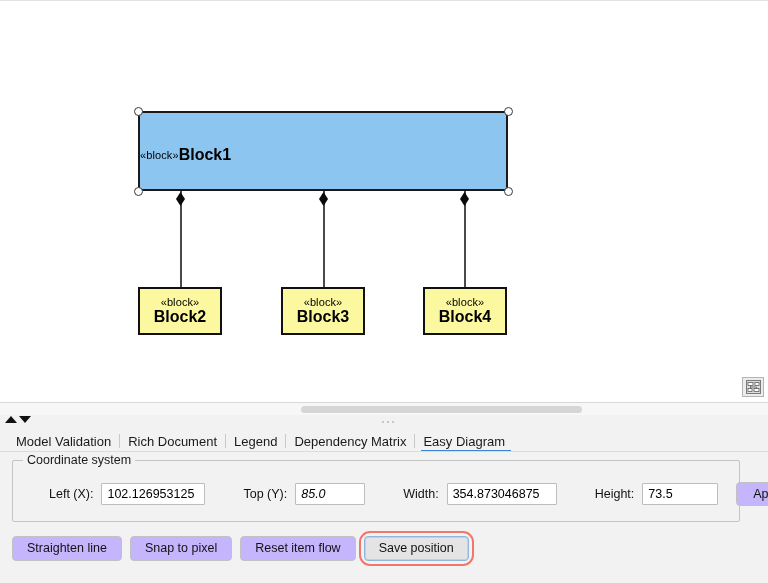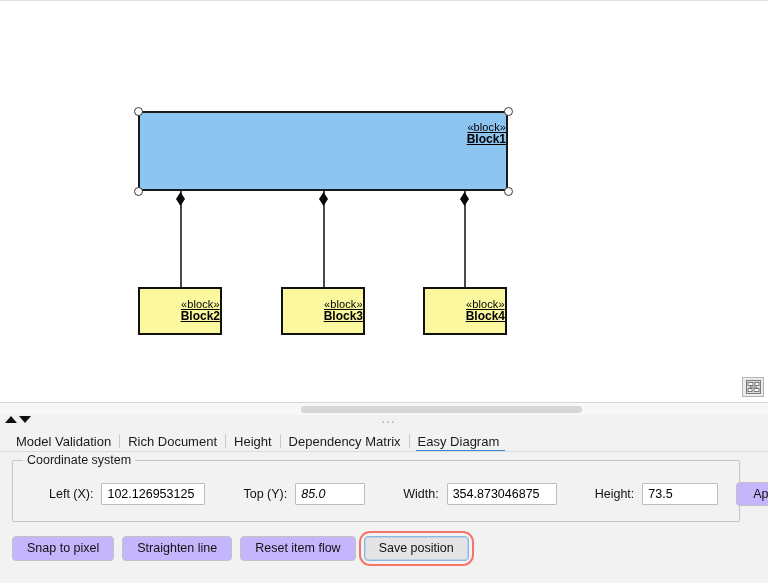--- a/index.html
+++ b/index.html
@@ -50,34 +50,33 @@
     left: 0; top: 0;
     width: 768px;
     height: 402px;
   }
 
   
   .node {
     position: absolute;
     box-sizing: border-box;
     display: flex;
-    flex-direction: column;
-    align-items: flex-end;
+    flex-direction: row;
+    align-items: center;
     justify-content: flex-start;
     line-height: 1.12;
     text-align: center;
-    text-decoration: underline;
   }
   .node .stereo {
     font-size: 11px;
     font-weight: normal;
     letter-spacing: 0.1px;
   }
   .node .nm {
-    font-size: 12px;
+    font-size: 16px;
     font-weight: bold;
   }
   .node.block1 {
     background: #8cc5f0;
     border: 2px solid #1a1a1a;
     padding-top: 8px;
   }
   .node.leaf {
     background: #fbf8a0;
     border: 2px solid #111111;
@@ -417,21 +416,21 @@
   <div class="tabbar">
     <div class="tab">
       <span>Model Validation</span>
     </div>
     <div class="tabsep"></div>
     <div class="tab">
       <span>Rich Document</span>
     </div>
     <div class="tabsep"></div>
     <div class="tab">
-      <span>Height</span>
+      <span>Legend</span>
     </div>
     <div class="tabsep"></div>
     <div class="tab">
       <span>Dependency Matrix</span>
     </div>
     <div class="tabsep"></div>
     <div class="tab active">
       <span>Easy Diagram</span>
       <span class="ul"></span>
     </div>
@@ -455,24 +454,24 @@
 
         <span class="flabel">Height:</span>
         <input class="tinput w-height" type="text" value="73.5" style="">
 
         <button class="btn apply">Apply</button>
       </div>
     </div>
 
     <div class="button-row">
       <div class="btn-wrap">
+        <button class="btn">Straighten line</button>
+      </div>
+      <div class="btn-wrap">
         <button class="btn">Snap to pixel</button>
-      </div>
-      <div class="btn-wrap">
-        <button class="btn">Straighten line</button>
       </div>
       <div class="btn-wrap">
         <button class="btn">Reset item flow</button>
       </div>
       <div class="btn-wrap">
         <button class="btn focused">Save position</button>
         <span class="hl-ring"></span>
       </div>
     </div>
 

